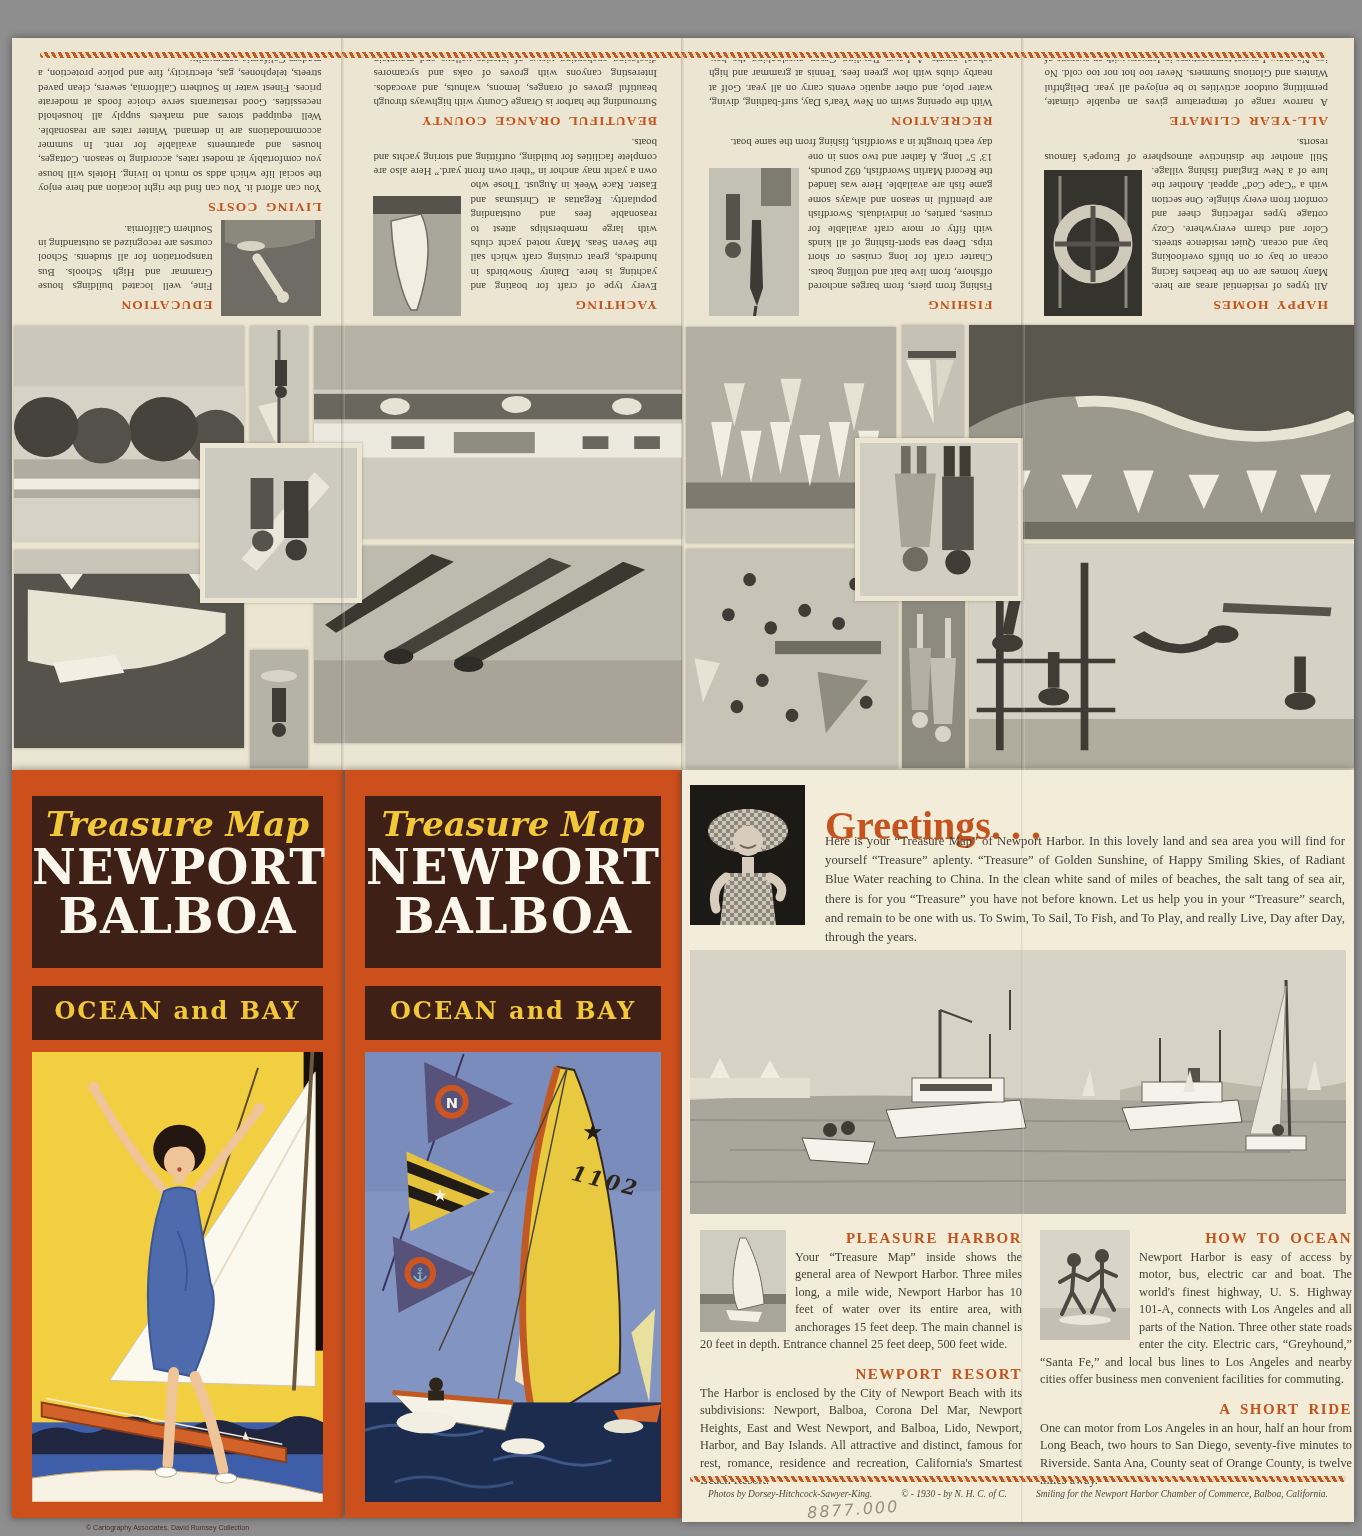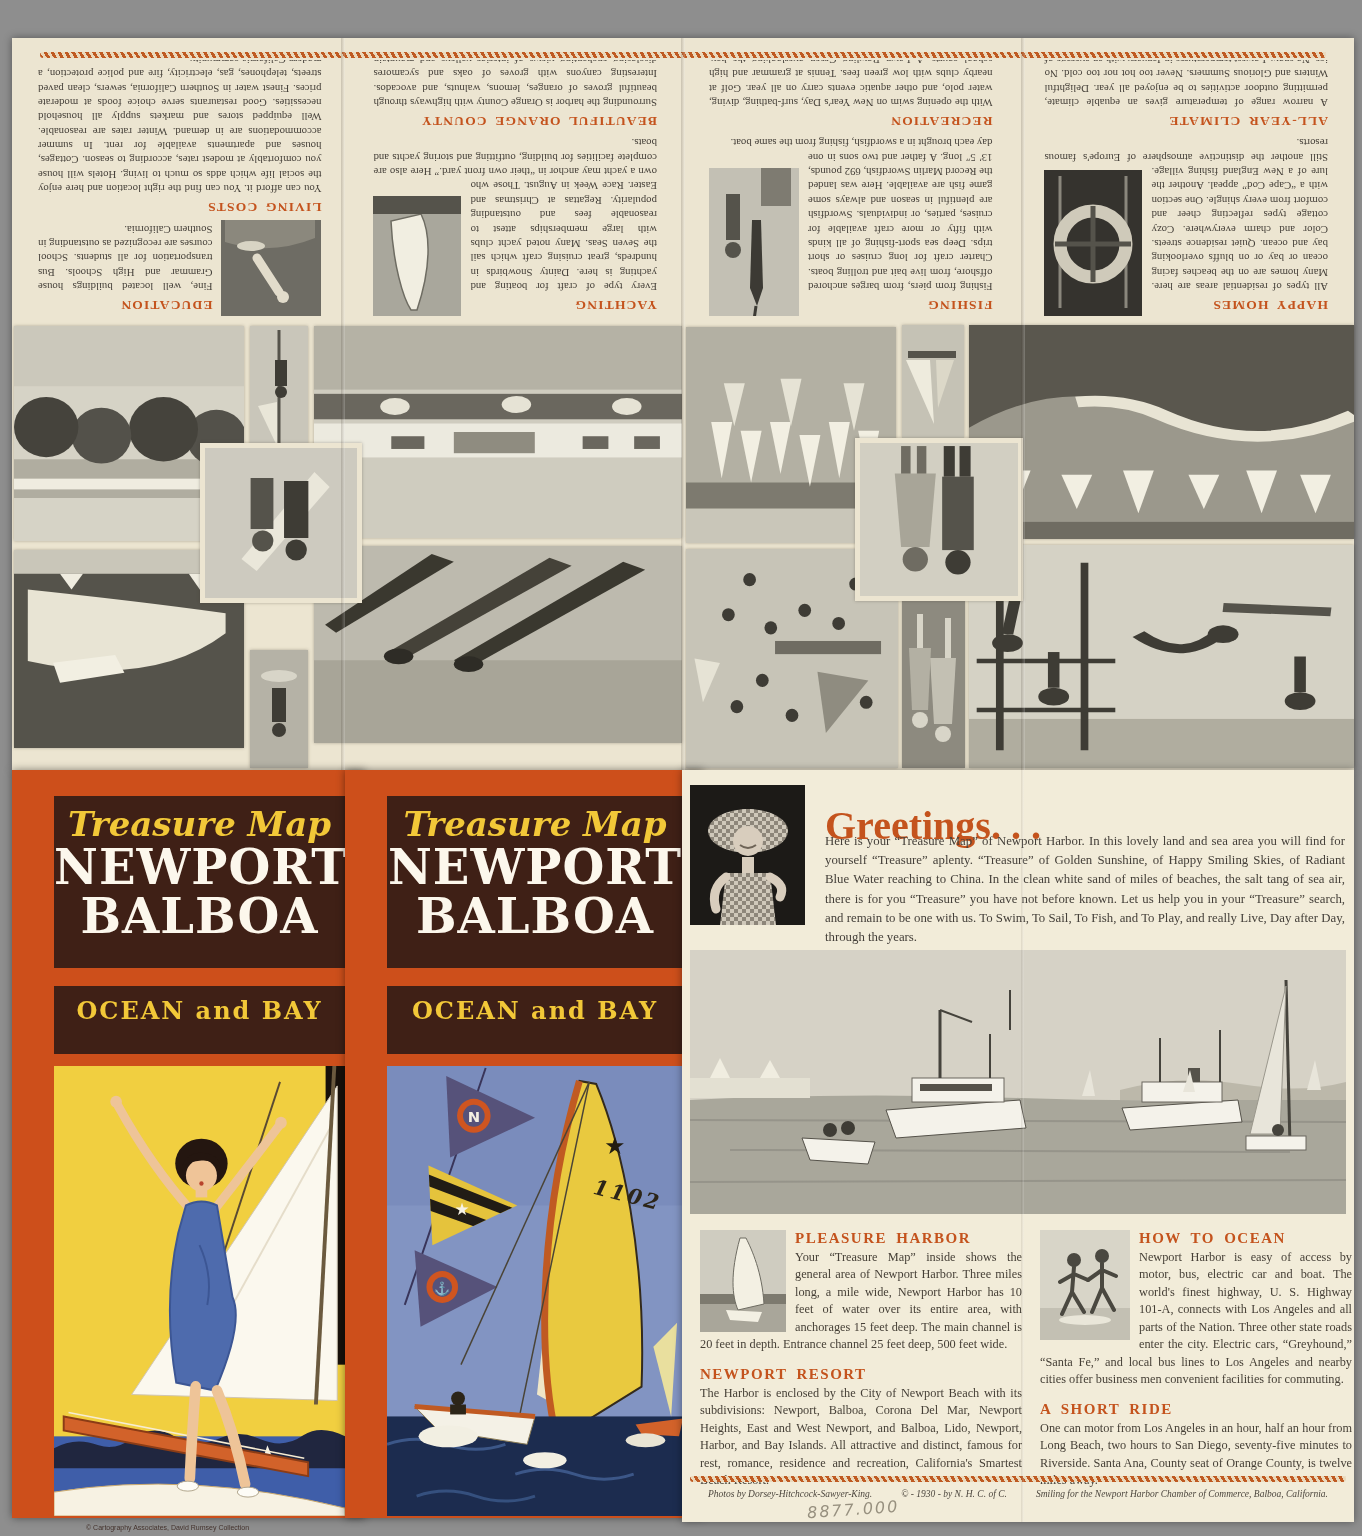--- a/index.html
+++ b/index.html
@@ -21,49 +21,49 @@
   .thumb svg{display:block;width:100%;height:100%;}
   .fl-r{float:right;margin:4px 0 4px 9px;}
   .fl-l{float:left;margin:4px 9px 4px 0;}
   .photo{position:absolute;background:#c6c3b8;box-shadow:0 0 3px rgba(60,55,40,.35);}
   .photo svg{display:block;width:100%;height:100%;}
   .photo.inv svg{transform:rotate(180deg);}
   .photo.framed{border:5px solid #ece5d1;z-index:3;}
   .fold{position:absolute;top:0;bottom:0;width:4px;z-index:6;
         background:linear-gradient(90deg,rgba(40,30,20,.18),rgba(255,255,255,.22));}
   
-  .cover{position:absolute;top:770px;height:748px;background:#cd4f1b;box-shadow:0 0 8px rgba(0,0,0,.45);padding-left:22px;}
+  .cover{position:absolute;top:770px;height:748px;background:#cd4f1b;box-shadow:0 0 8px rgba(0,0,0,.45);}
   .cover-front{left:12px;width:331px;}
   .cover-back{left:345px;width:336px;}
   .title-panel{margin:26px 20px 0 20px;height:172px;background:#3f2016;text-align:center;
                padding-top:10px;box-sizing:border-box;}
   .kicker{font-family:"DejaVu Serif",serif;font-style:italic;font-weight:bold;
           font-size:34px;color:#f2c838;line-height:1.1;}
   .big-title{font-family:"DejaVu Serif",serif;font-weight:bold;font-size:48px;
              color:#fcf7ec;line-height:1.02;letter-spacing:1px;}
-  .sub-bar{margin:18px 20px 0 20px;height:68px;line-height:50px;background:#3f2016;
+  .sub-bar{margin:18px 20px 0 20px;height:54px;line-height:50px;background:#3f2016;
            text-align:center;font-family:"DejaVu Serif",serif;font-weight:bold;
            font-size:24px;color:#f2c838;letter-spacing:2px;}
   .illus{margin:12px 20px 0 20px;height:450px;position:relative;overflow:hidden;}
   .illus svg{display:block;width:100%;height:100%;}
   
   .page-right{left:682px;top:770px;width:672px;height:752px;background:#f2ecd9;}
   .portrait{position:absolute;left:8px;top:15px;width:115px;height:140px;background:#222;}
   .portrait svg{display:block;width:100%;height:100%;}
   .greet-title{position:absolute;left:143px;top:32px;font-family:"Liberation Serif",serif;
                font-weight:bold;font-size:40px;color:#c4531d;}
   .greet-body{position:absolute;left:143px;top:62px;width:520px;font-size:12.8px;
               line-height:1.5;text-align:justify;color:#45403a;}
   .harbor{position:absolute;left:8px;top:180px;width:656px;height:264px;background:#cfccc0;}
   .harbor svg{display:block;width:100%;height:100%;}
   .gcol{position:absolute;top:456px;}
   .gcol-l{left:18px;width:322px;}
   .gcol-r{left:358px;width:312px;}
   .g-h{margin:4px 0 2px 0;font-size:15px;font-weight:bold;color:#c4531d;
-       letter-spacing:1.5px;word-spacing:4px;}
+       letter-spacing:1.5px;word-spacing:4px;text-align:right;}
   .g-p{margin:2px 0 8px 0;font-size:12.3px;line-height:1.42;text-align:justify;color:#453f36;}
   .g-thumb{background:#b7b4a8;}
   .g-thumb svg{display:block;width:100%;height:100%;}
   .clr{clear:both;}
   .rope-bot{left:8px;right:8px;top:706px;position:absolute;}
   .credits{position:absolute;left:0;top:719px;width:100%;display:flex;
            justify-content:space-between;box-sizing:border-box;padding:0 26px;
            font-style:italic;font-size:9.5px;color:#4c463e;}
   .pencil{position:absolute;left:125px;top:730px;font-family:"DejaVu Sans",sans-serif;
           font-style:italic;font-size:16px;color:#97907f;transform:rotate(-4deg);

